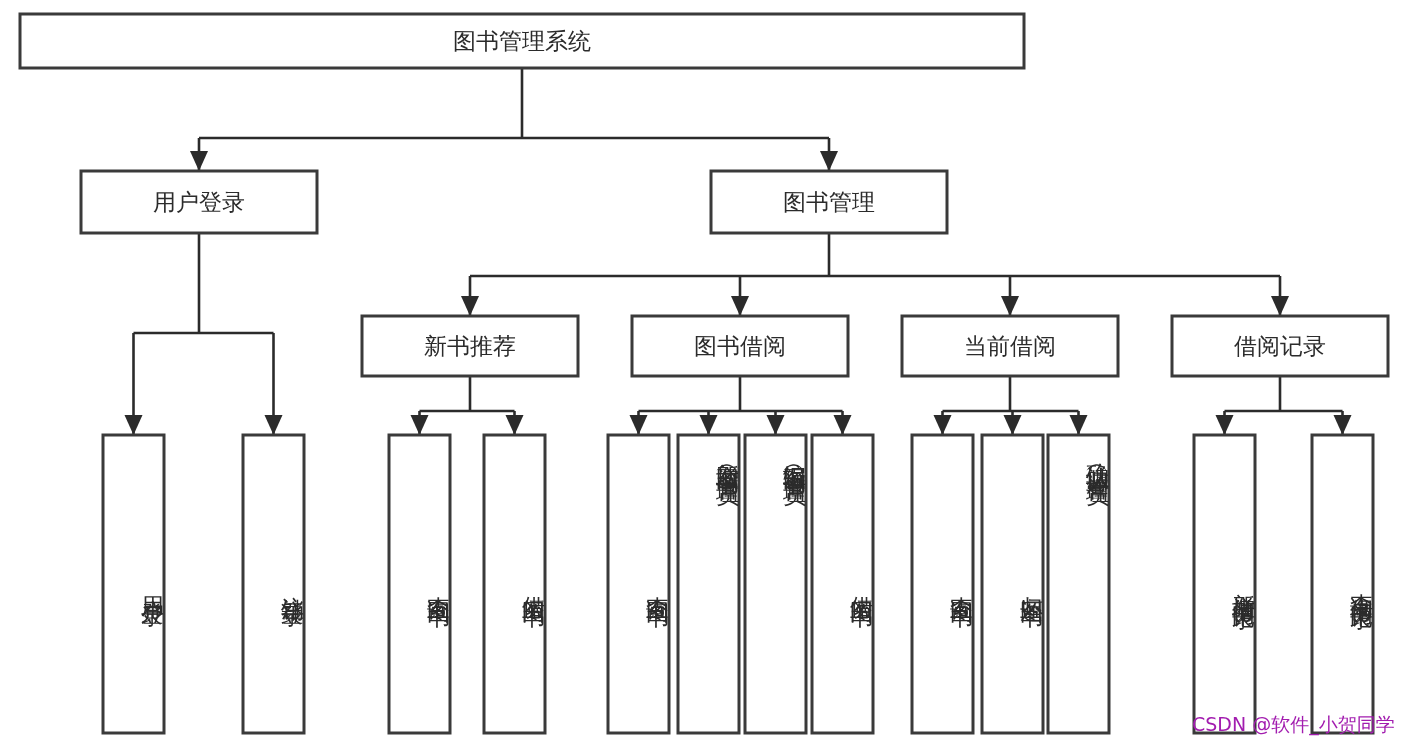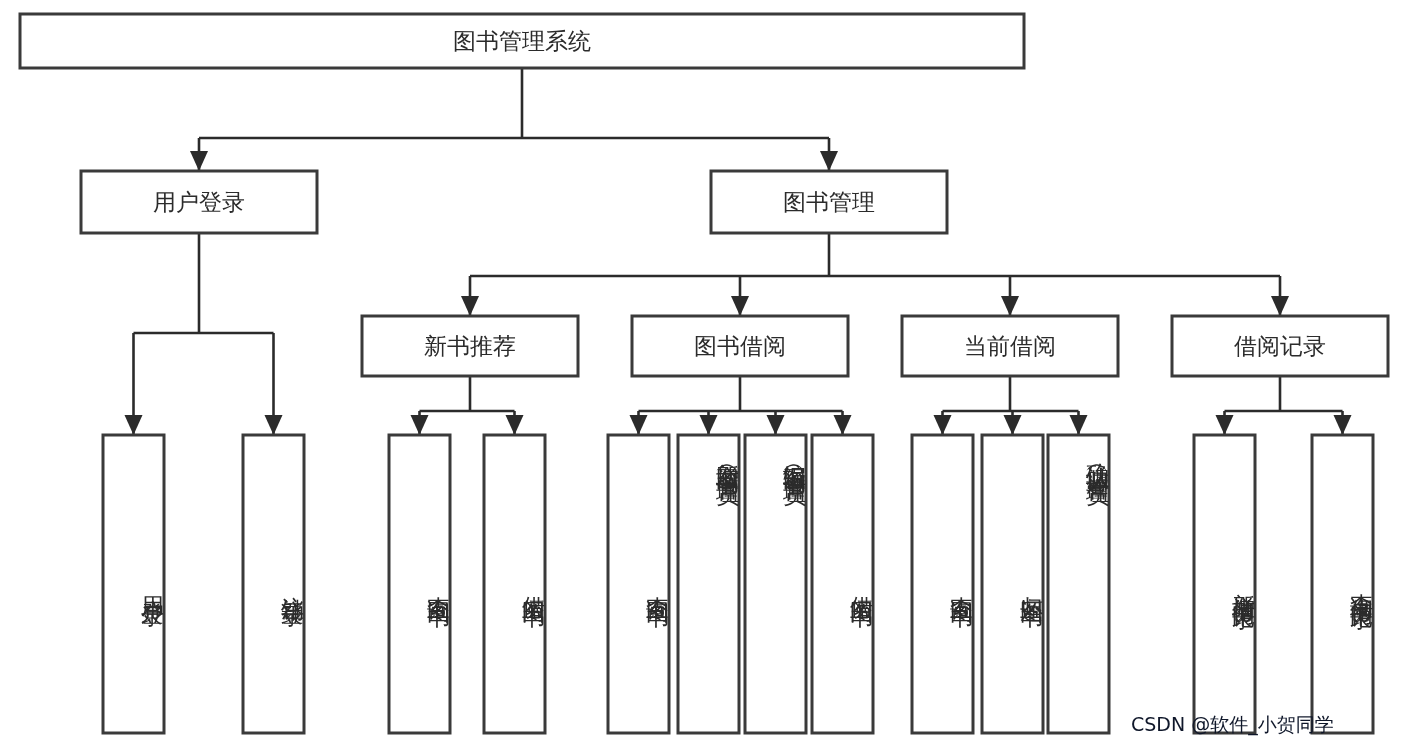--- a/index.html
+++ b/index.html
@@ -225,14 +225,14 @@
       <div class="vlabel" style="left: 608px; top: 445px; width: 61px; height: 278px; justify-content: center;">查询图书</div>
       <div class="vlabel" style="left: 678px; top: 445px; width: 61px; height: 278px; justify-content: flex-start;">新增图书（管理员）</div>
       <div class="vlabel" style="left: 745px; top: 445px; width: 61px; height: 278px; justify-content: flex-start;">编辑图书（管理员）</div>
       <div class="vlabel" style="left: 812px; top: 445px; width: 61px; height: 278px; justify-content: center;">借阅图书</div>
       <div class="vlabel" style="left: 912px; top: 445px; width: 61px; height: 278px; justify-content: center;">查询图书</div>
       <div class="vlabel" style="left: 982px; top: 445px; width: 61px; height: 278px; justify-content: center;">归还图书</div>
       <div class="vlabel" style="left: 1048px; top: 445px; width: 61px; height: 278px; justify-content: flex-start;">确认归还（管理员）</div>
       <div class="vlabel" style="left: 1194px; top: 445px; width: 61px; height: 278px; justify-content: center;">新增借阅记录</div>
       <div class="vlabel" style="left: 1312px; top: 445px; width: 61px; height: 278px; justify-content: center;">查询借阅记录</div>
     </div>
-  <div class="watermark" style="left: 1131px; top: 712px; color: #0f172a;">CSDN @软件_小贺同学</div>
+  <div class="watermark" style="left: 1192px; top: 712px; color: #a21caf;">CSDN @软件_小贺同学</div>
 </div>
 
 </body></html>

